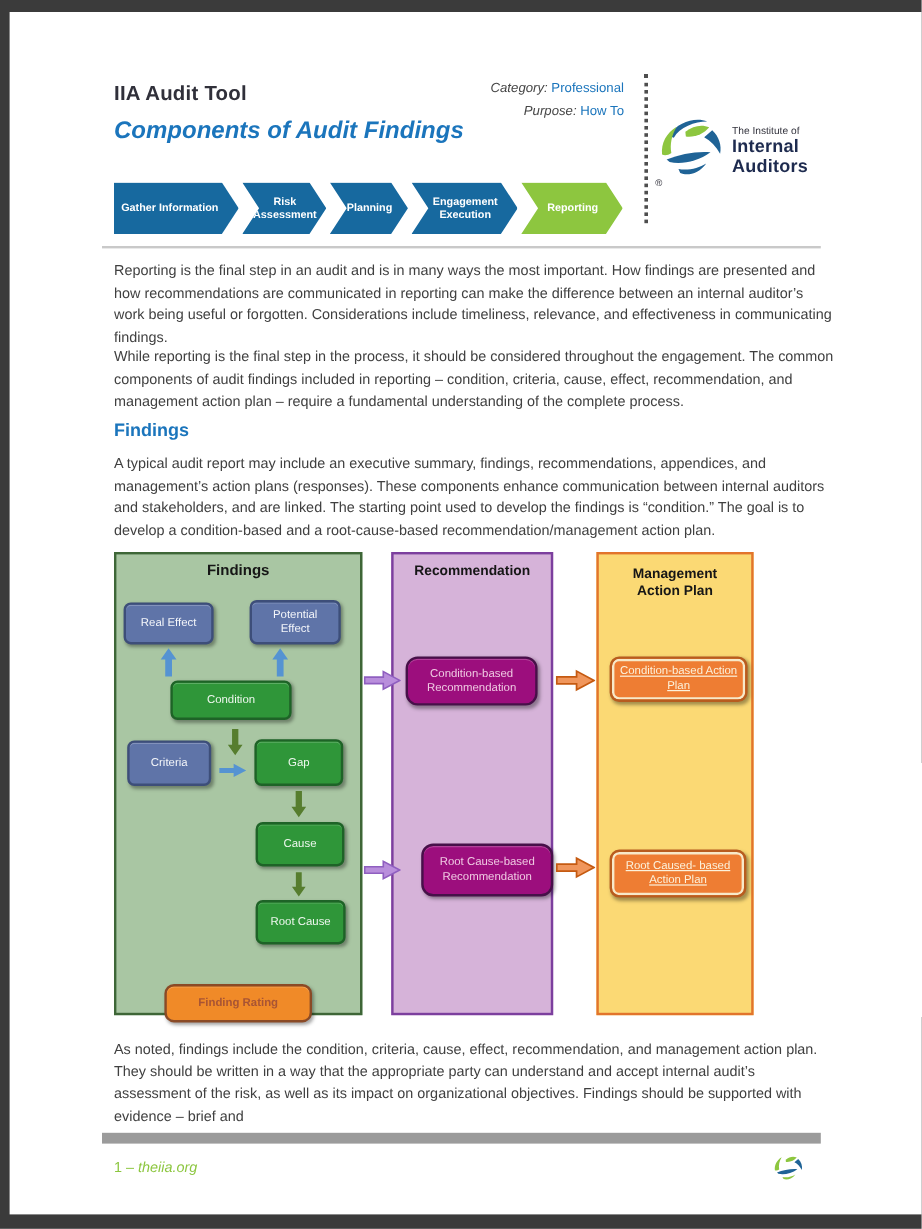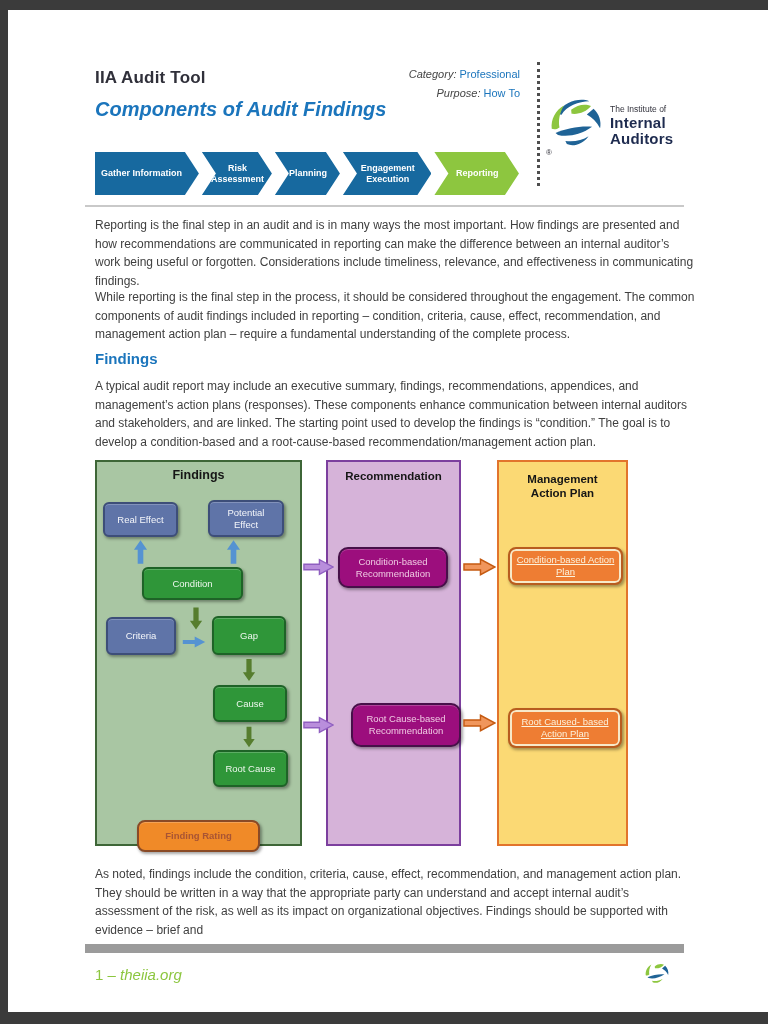--- a/index.html
+++ b/index.html
@@ -82,21 +82,21 @@
   .a-down1{left:181px;top:145px;width:14px;height:27px;}
   .a-right1{left:172px;top:175px;width:28px;height:14px;}
   .a-down2{left:234px;top:198px;width:14px;height:24px;}
   .a-down3{left:234px;top:266px;width:14px;height:22px;}
   .a-purple1{left:295px;top:97px;width:31px;height:20px;}
   .a-purple2{left:295px;top:255px;width:31px;height:20px;}
   .a-orange1{left:455px;top:96px;width:33px;height:22px;}
   .a-orange2{left:455px;top:252px;width:33px;height:22px;}
   
   .footer-bar{position:absolute;left:77px;top:934px;width:599px;height:9px;background:var(--footer_bar_gray,#9b9b9b);}
-  .footer-text{position:absolute;left:87px;top:956px;font-size:15px;color:var(--footer_green,#8cc63f);}
+  .footer-text{position:absolute;left:87px;top:956px;font-size:12px;color:var(--footer_green,#8cc63f);}
   .footer-site{font-style:italic;text-decoration:none;color:var(--footer_green,#8cc63f);}
   .footer-logo{position:absolute;left:636px;top:950px;width:26px;height:26px;transform:rotate(-6deg);}
 </style>
 </head>
 <body>
 
 <div class="page">
 
   <h1 class="doc-title">IIA Audit Tool</h1>
   <h2 class="doc-subtitle">Components of Audit Findings</h2>

